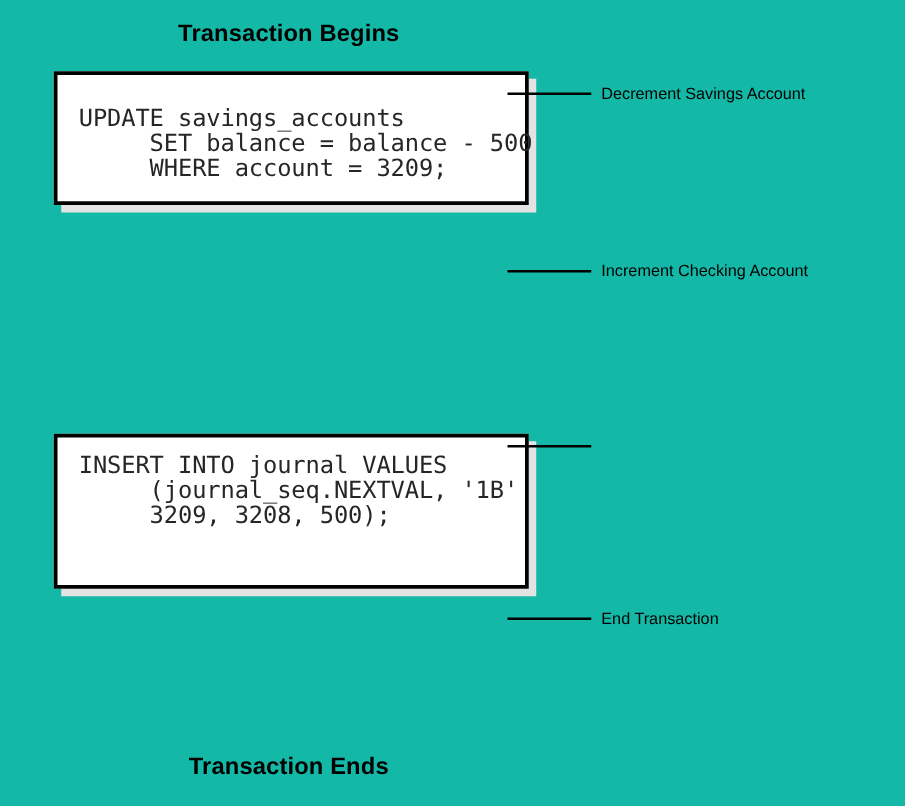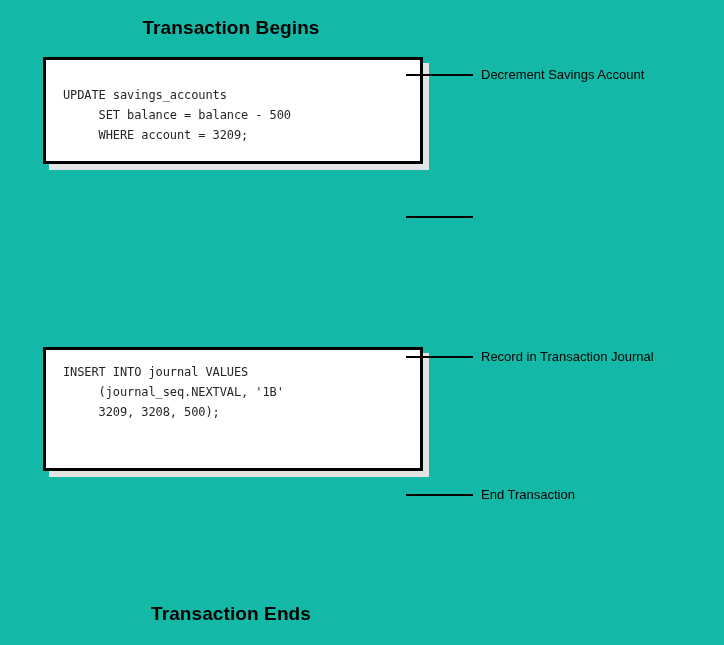--- a/index.html
+++ b/index.html
@@ -40,21 +40,21 @@
     width: 380px;
     box-sizing: border-box;
     background: #ffffff;
     border: 3px solid #000000;
     box-shadow: 6px 6px 0 0 #e3e3e3;
   }
   .code-text {
     position: absolute;
     left: 17px;
     font-family: "DejaVu Sans Mono", "Liberation Mono", monospace;
-    font-size: 12px;
+    font-size: 19px;
     line-height: 20px;
     color: #262626;
     white-space: pre;
     margin: 0;
     letter-spacing: -0.1px;
   }
 
   #box-1 { top: 57px;  height: 107px; }
   #box-2 { top: 192px; height: 108px; }
   #box-3 { top: 347px; height: 124px;  }
@@ -101,27 +101,27 @@
 
   <div class="code-box" id="box-1">
     <pre class="code-text" id="code-1">UPDATE savings_accounts
      SET balance = balance - 500
      WHERE account = 3209;</pre>
   </div>
   <div class="leader-line" id="leader-1"></div>
   <div class="callout-label" id="label-1">Decrement Savings Account</div>
 
   <div class="leader-line" id="leader-2"></div>
+  <div class="callout-label" id="label-2">Increment Checking Account</div>
 
   <div class="code-box" id="box-3">
     <pre class="code-text" id="code-3">INSERT INTO journal VALUES
      (journal_seq.NEXTVAL, '1B'
      3209, 3208, 500);</pre>
   </div>
   <div class="leader-line" id="leader-3"></div>
-  <div class="callout-label" id="label-3">Record in Transaction Journal</div>
 
   <div class="leader-line" id="leader-4"></div>
   <div class="callout-label" id="label-4">End Transaction</div>
 
   <div class="diagram-title" id="title-bottom">Transaction Ends</div>
 
 </div>
 
 </body></html>

